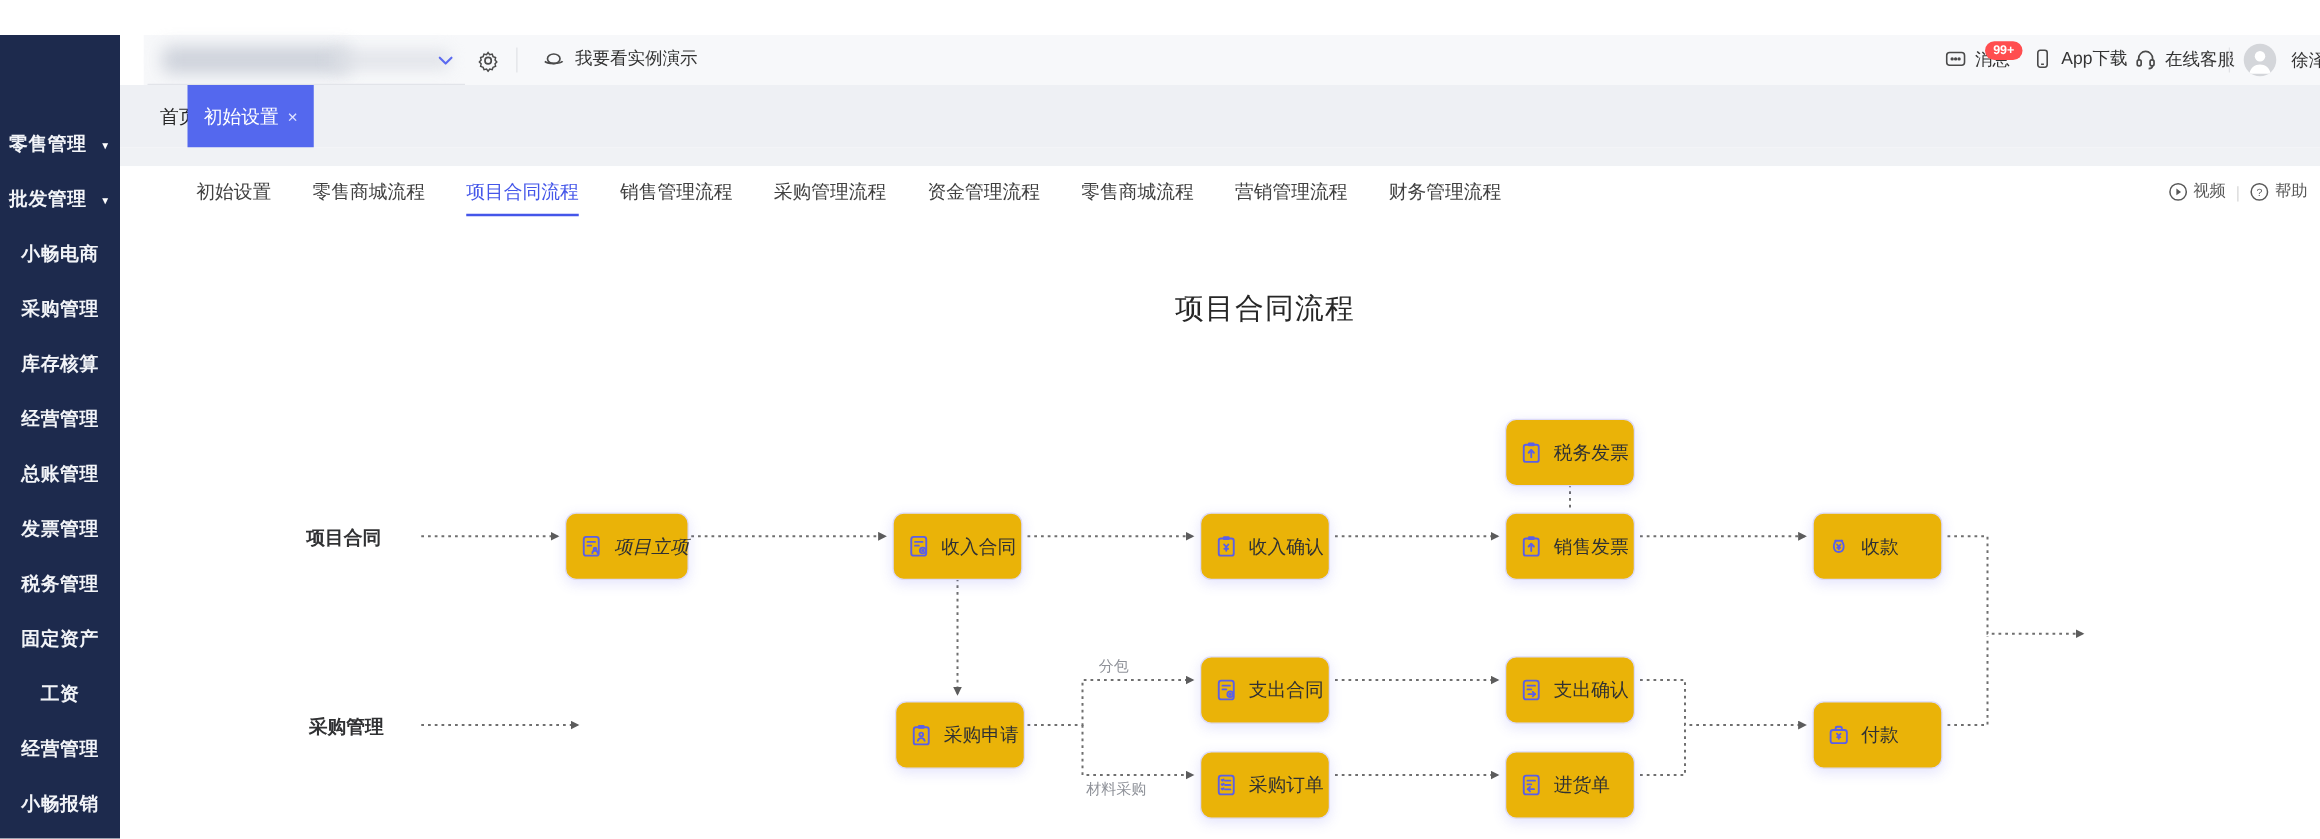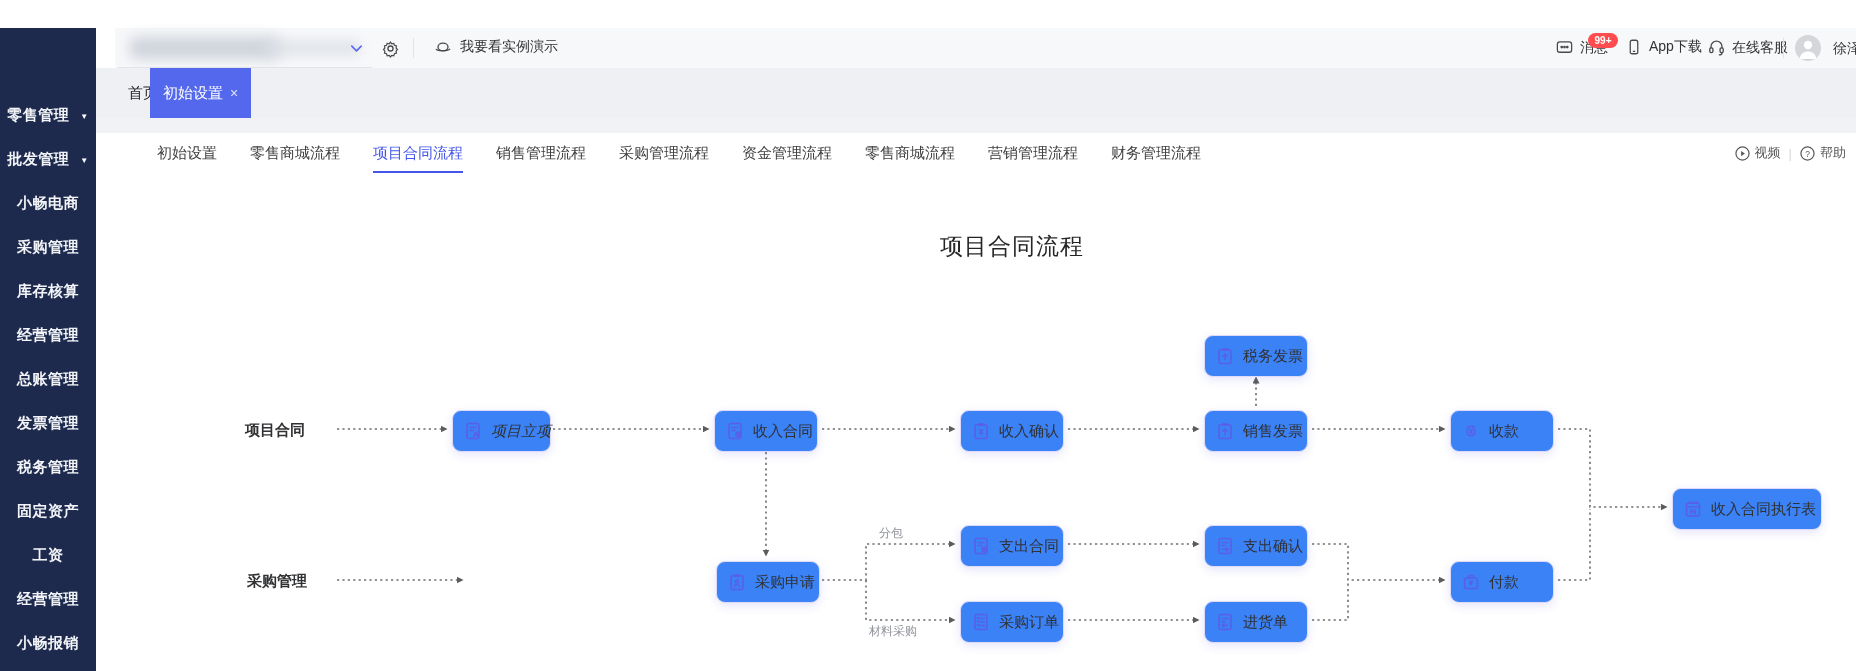--- a/index.html
+++ b/index.html
@@ -59,21 +59,21 @@
   .vh-item{display:flex;align-items:center;gap:5px;cursor:pointer;}
   .vh-sep{color:#d9d9d9;}
 
   
   #flow-layer{left:0;top:0;width:1856px;height:671px;pointer-events:none;}
   #flow-layer > *{pointer-events:auto;}
   .flow-title{position:absolute;left:1012px;top:231px;transform:translateX(-50%);
               font-size:23px;color:#262626;font-weight:500;letter-spacing:1px;}
   .row-label{position:absolute;font-size:15px;font-weight:700;color:#303133;white-space:nowrap;}
   .branch-label{position:absolute;font-size:12px;color:#8f9299;white-space:nowrap;}
-  .flow-node{position:absolute;height:42px;background:#3b82f6;border:1px solid #dddbf8;border-radius:9px;
+  .flow-node{position:absolute;height:54px;background:#eab308;border:1px solid #dddbf8;border-radius:9px;
              box-shadow:0 3px 10px rgba(93,95,235,.16);display:flex;align-items:center;gap:8px;
              padding:0 10px;box-sizing:border-box;cursor:pointer;}
   .node-icon{width:20px;height:20px;color:#5a5fe8;flex:0 0 auto;display:flex;}
   .node-icon svg{width:20px;height:20px;}
   .node-label{font-size:15px;color:#303133;font-weight:500;white-space:nowrap;}
   #edges{left:0;top:0;pointer-events:none;}
   .edge{fill:none;stroke:#6f6f6f;stroke-width:1.6;stroke-dasharray:2.2 3.2;}
 </style>
 </head>
 <body>
@@ -344,33 +344,20 @@
           <svg viewBox="0 0 20 20" fill="none" stroke="currentColor" stroke-width="1.5" stroke-linecap="round" stroke-linejoin="round">
             <path d="M7.2 5.6h5.6"></path>
             <path d="M7.7 5.6C5 9.3 5.6 14.6 10 14.6s5-5.3 2.3-9"></path>
             <path d="M8.6 8.6l1.4 1.7 1.4-1.7"></path>
             <line x1="10" y1="10.3" x2="10" y2="12.5"></line>
             <line x1="8.8" y1="11.2" x2="11.2" y2="11.2"></line>
           </svg>
         </span>
     <span class="node-label">收款</span>
   </div>
-      <div class="flow-node" style="left: 1672px; top: 488px; width: 150px;">
-    <span class="node-icon">
-          <svg viewBox="0 0 20 20" fill="none" stroke="currentColor" stroke-width="1.5" stroke-linecap="round" stroke-linejoin="round">
-            <rect x="3.5" y="4.2" width="13" height="12.8" rx="2"></rect>
-            <line x1="3.5" y1="7.8" x2="16.5" y2="7.8"></line>
-            <line x1="6.5" y1="2.6" x2="6.5" y2="4.6"></line>
-            <line x1="10" y1="2.6" x2="10" y2="4.6"></line>
-            <line x1="13.5" y1="2.6" x2="13.5" y2="4.6"></line>
-            <path d="M8 14.4v-4l4 4v-4"></path>
-          </svg>
-        </span>
-    <span class="node-label">收入合同执行表</span>
-  </div>
       <div class="flow-node" style="left: 716px; top: 561px; width: 104px;">
     <span class="node-icon">
           <svg viewBox="0 0 20 20" fill="none" stroke="currentColor" stroke-width="1.5" stroke-linecap="round" stroke-linejoin="round">
             <rect x="4" y="3.8" width="12" height="13.7" rx="1.8"></rect>
             <rect x="7.3" y="2" width="5.4" height="3" rx="1" fill="currentColor" stroke="none"></rect>
             <circle cx="10" cy="9.6" r="1.5"></circle>
             <path d="M7.3 14.6a2.8 2.8 0 0 1 5.4 0"></path>
           </svg>
         </span>
     <span class="node-label">采购申请</span>

